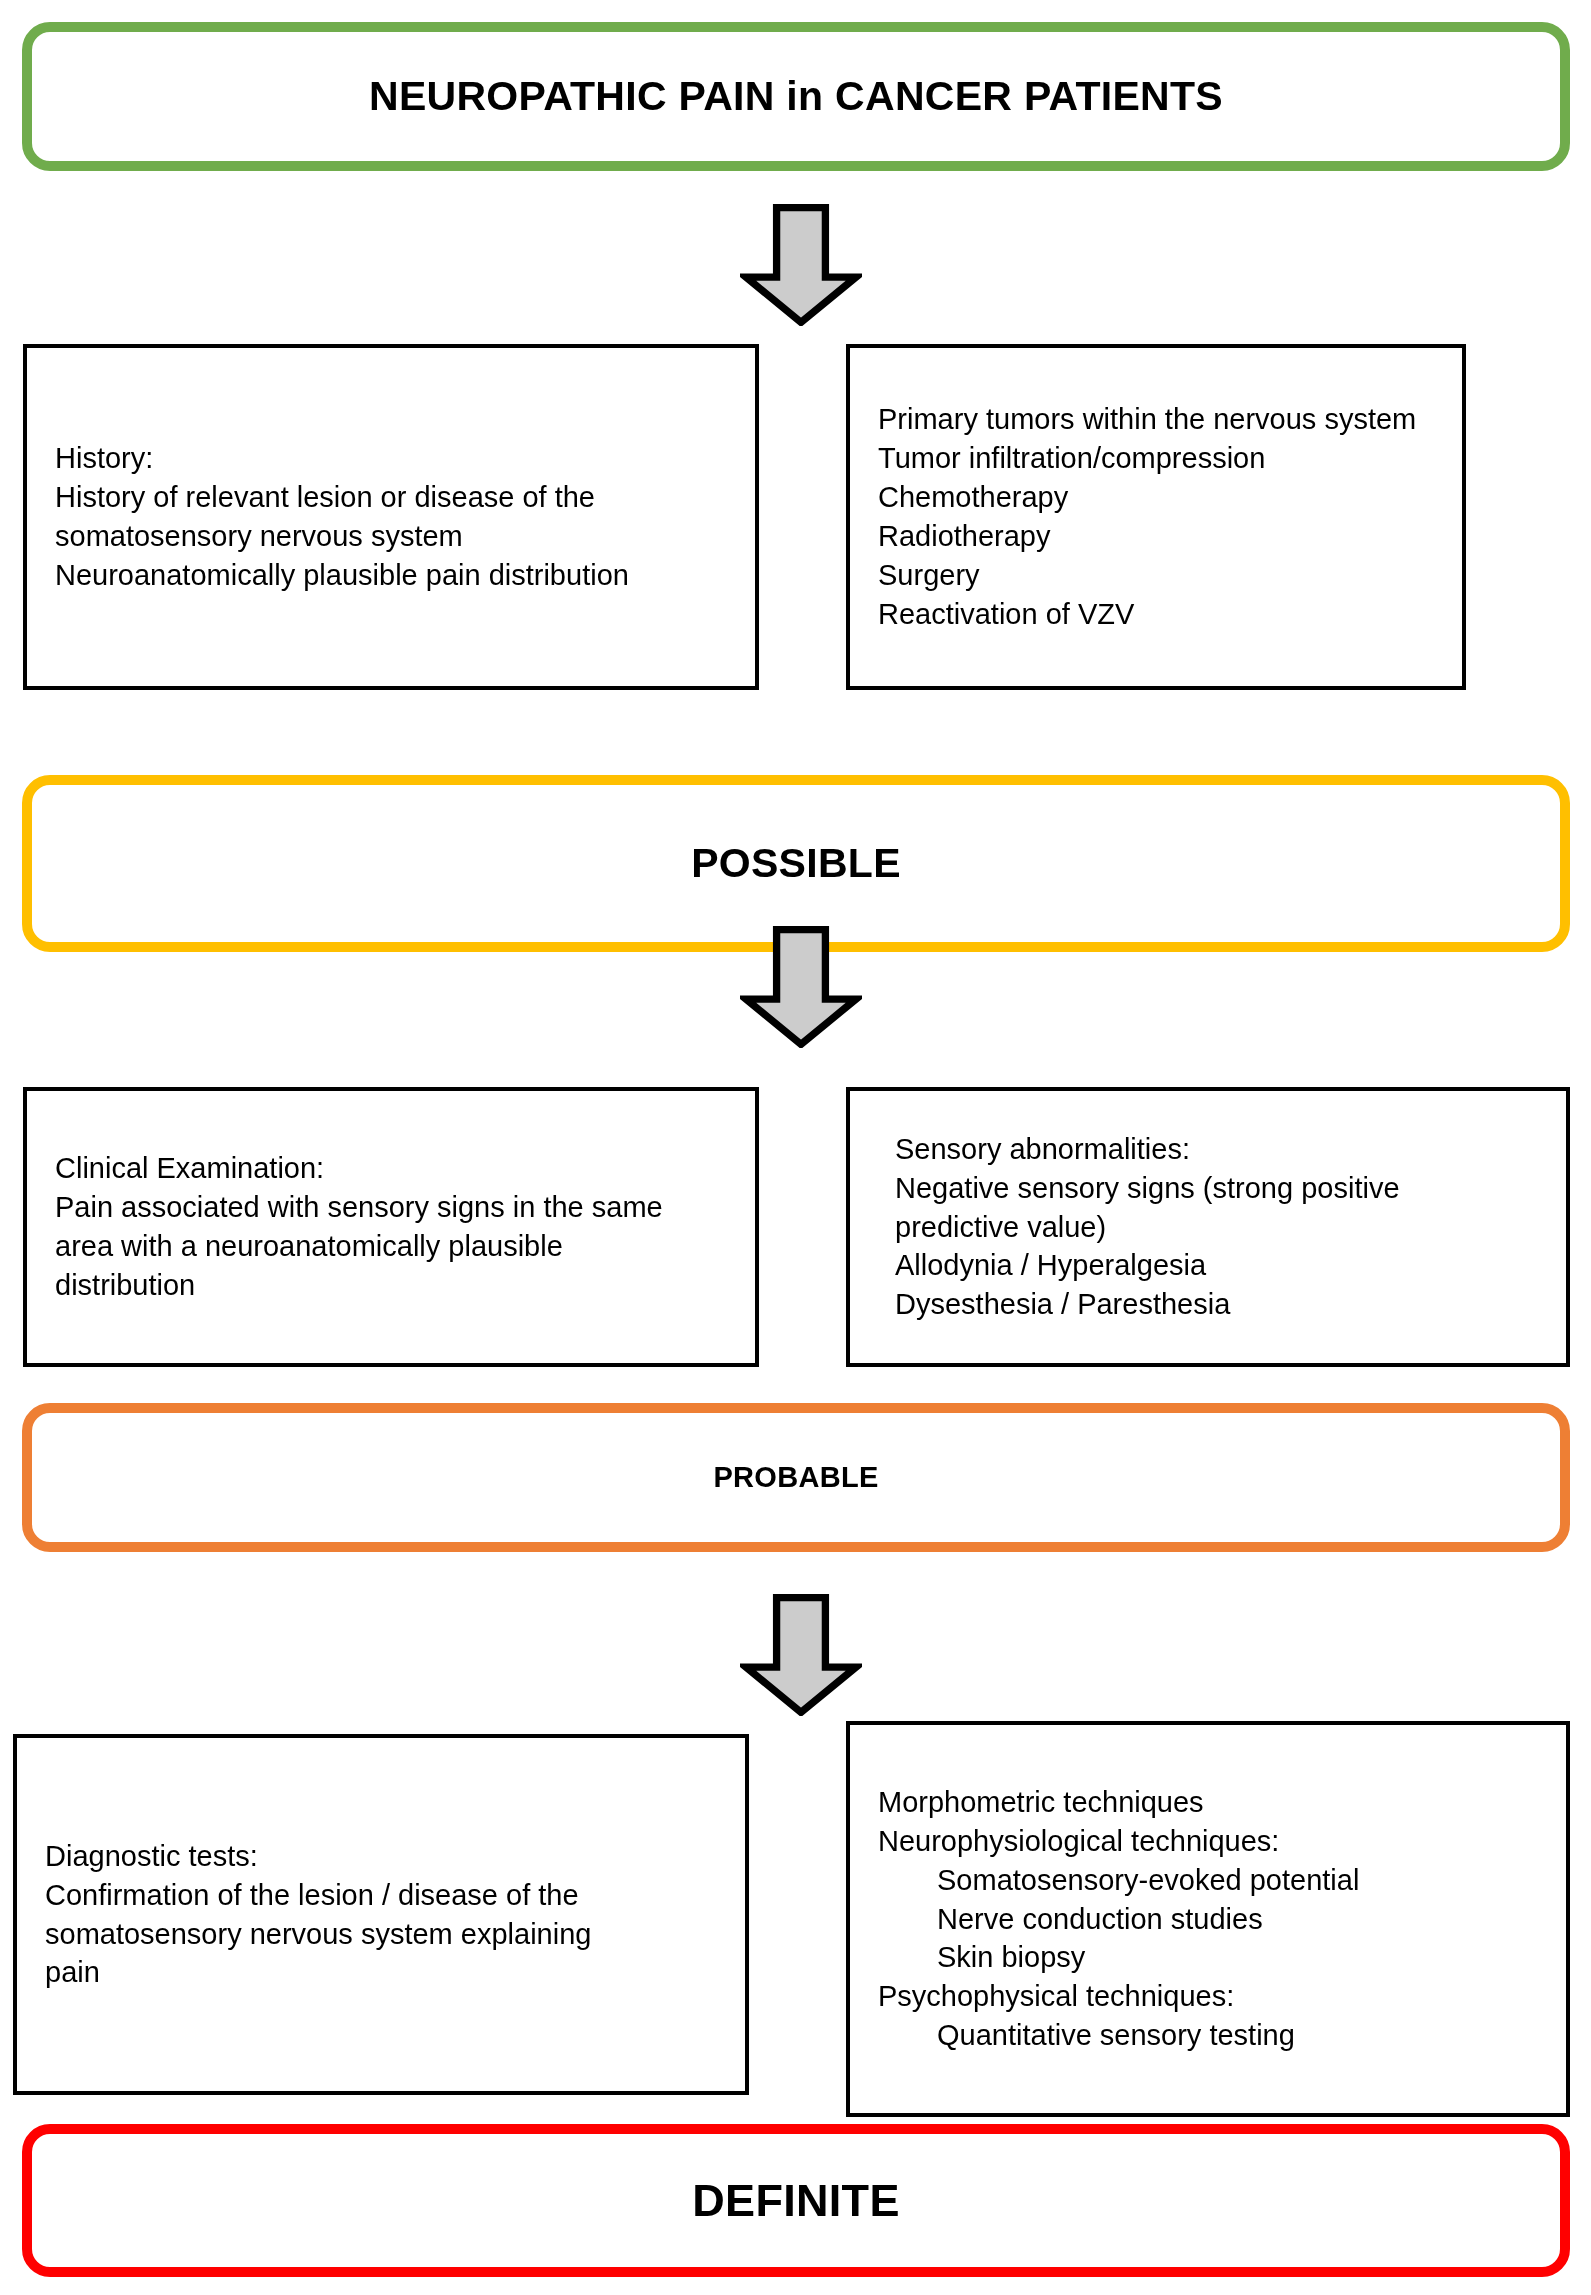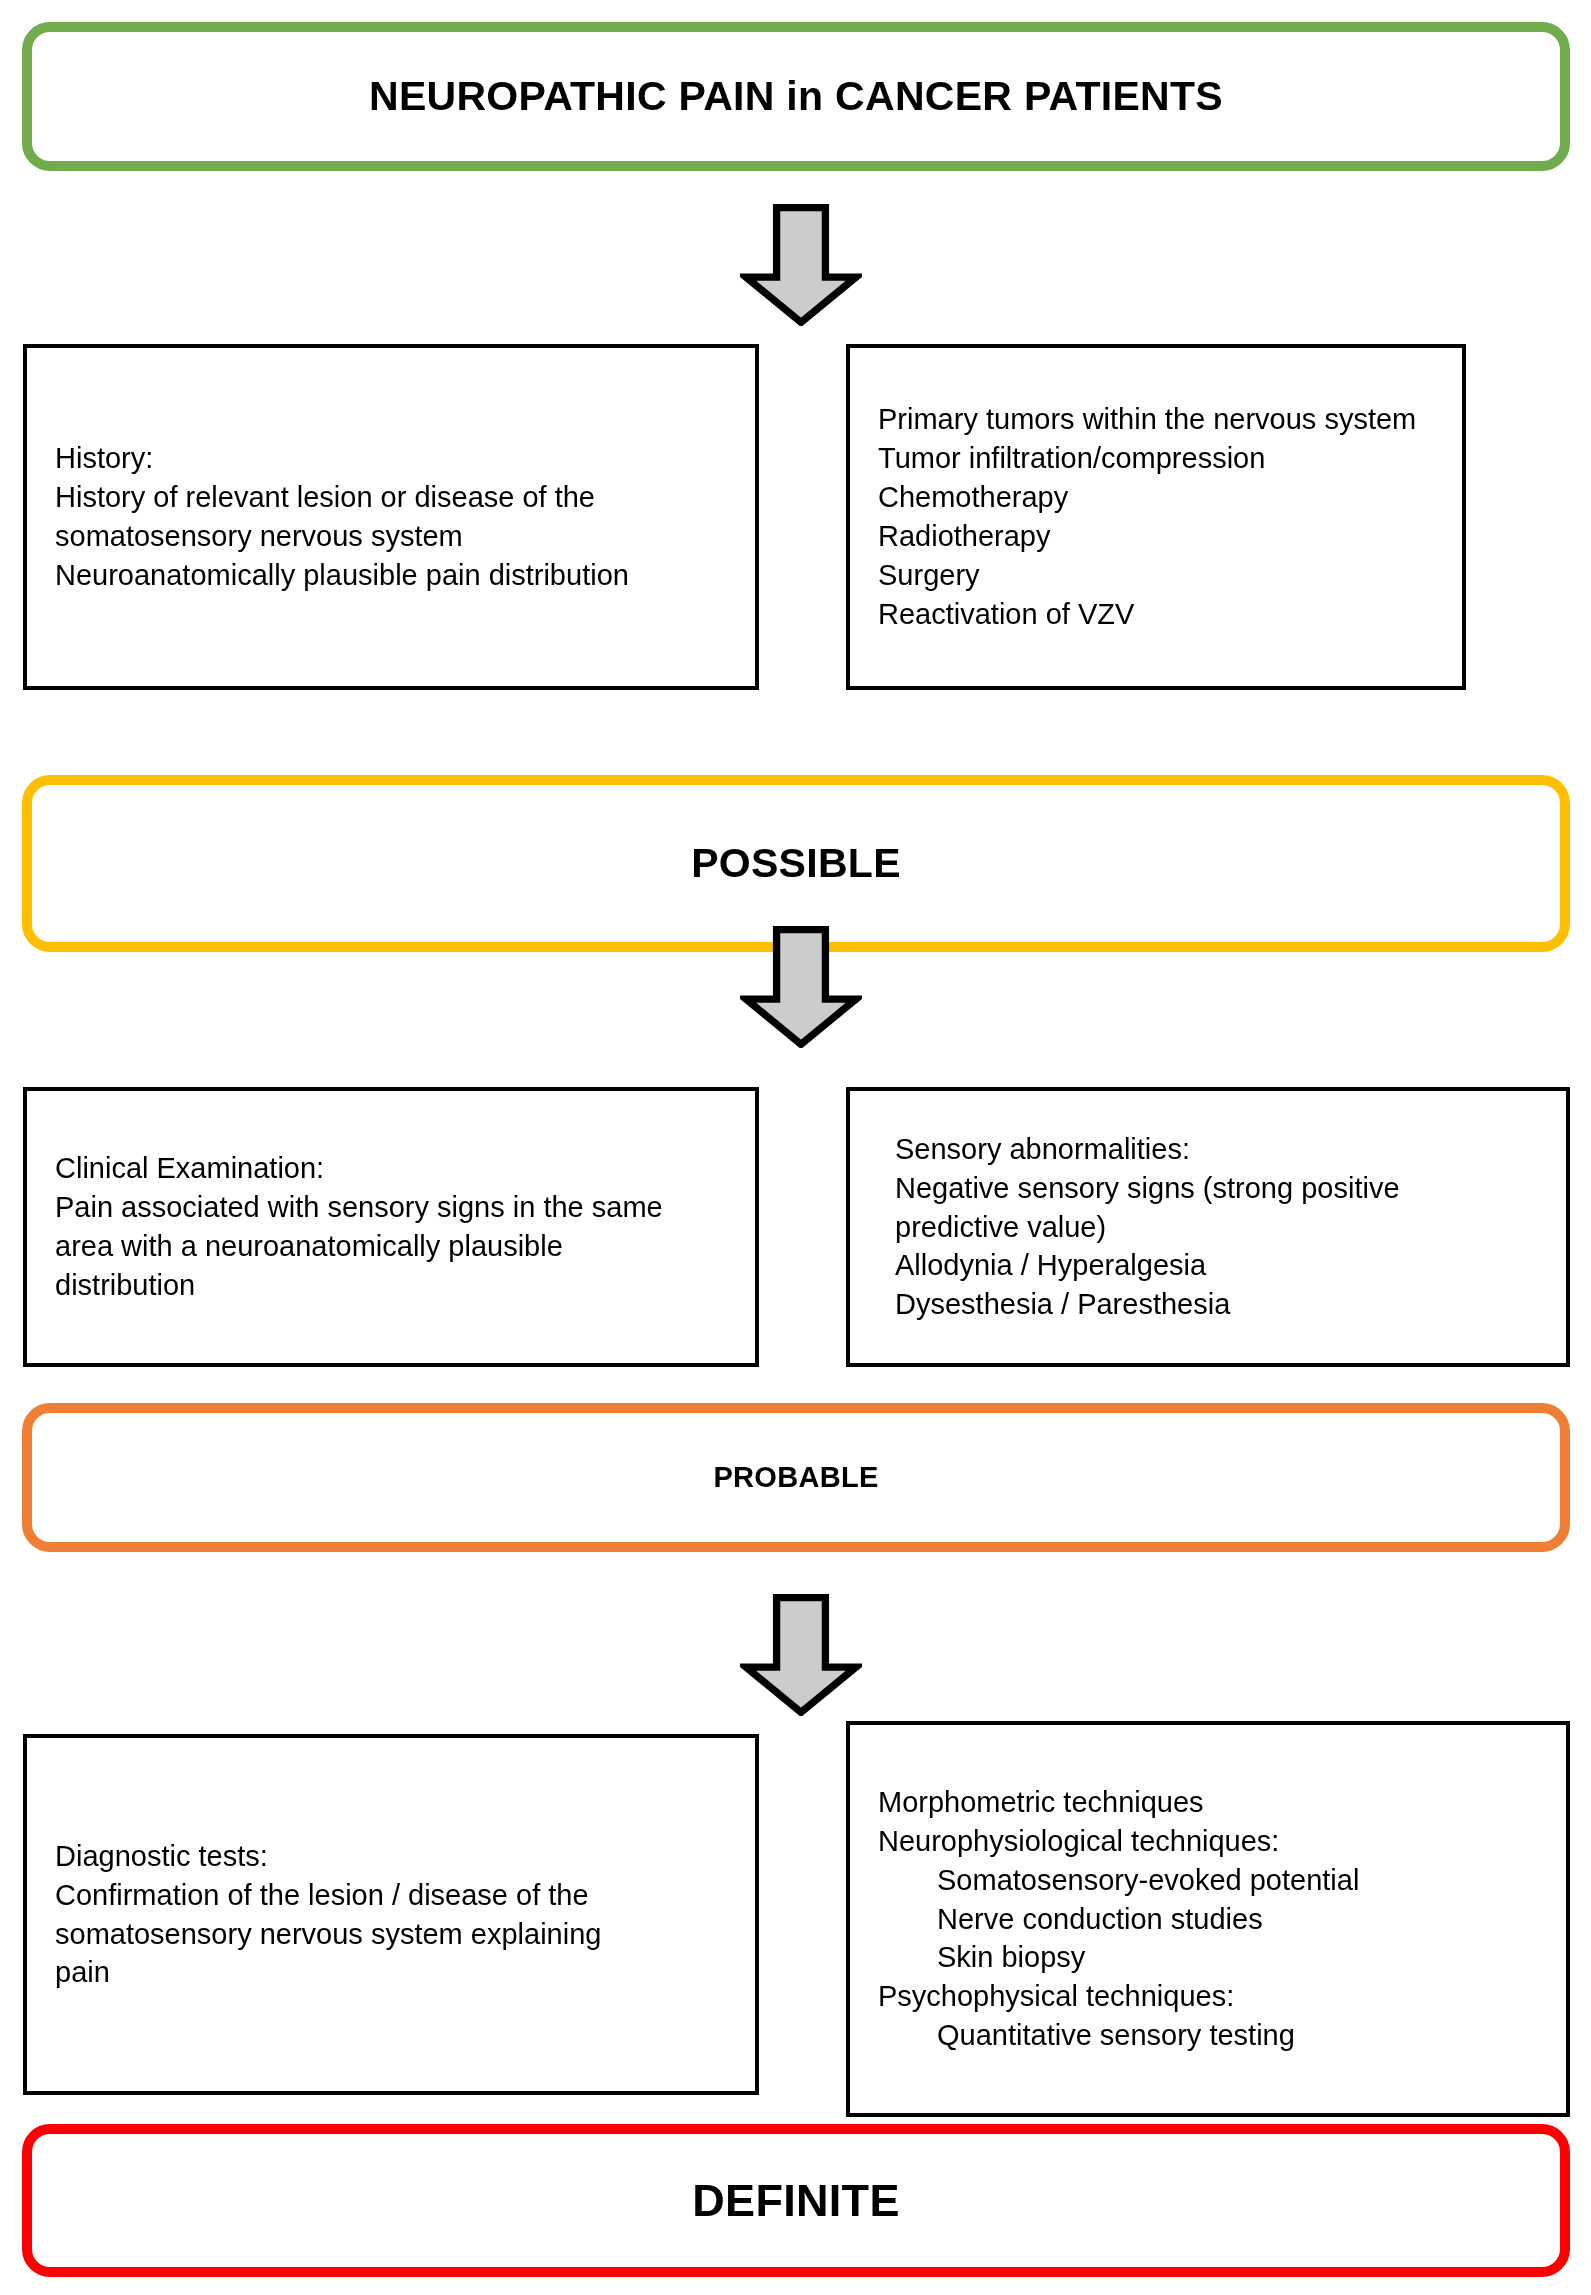--- a/index.html
+++ b/index.html
@@ -97,21 +97,21 @@
   .box-line.bold { font-weight: normal; }
   .box-line.indent { padding-left: 59px; }
 
   
   #box-history   { left: 23px;   top: 344px;  width: 736px; height: 346px; }
   #box-etiology  { left: 846px; top: 344px;  width: 620px; height: 346px; }
   
   #box-clinical  { left: 23px;   top: 1087px; width: 736px; height: 280px; }
   #box-sensory   { left: 846px; top: 1087px; width: 724px; height: 280px; padding-left: 17px; }
   
-  #box-dxtests   { left: 23px;   top: 1734px; width: 736px; height: 361px; }
+  #box-dxtests   { left: 13px;   top: 1734px; width: 736px; height: 361px; }
   #box-techniques{ left: 846px; top: 1721px; width: 724px; height: 396px; }
 
   
   .down-arrow {
     position: absolute;
     width: 122px;
     height: 122px;
   }
   #arrow-1 { left: 740px; top: 204px;  }
   #arrow-2 { left: 740px; top: 926px; }

